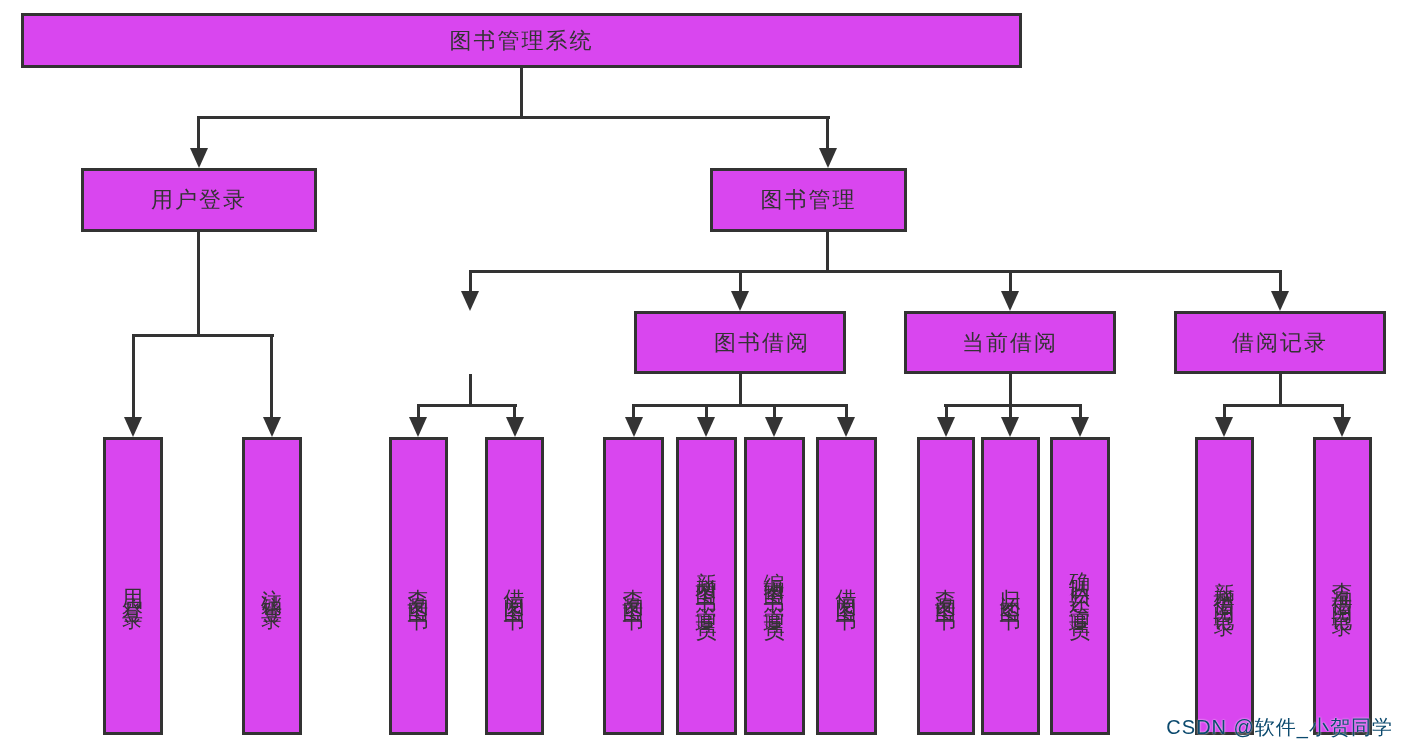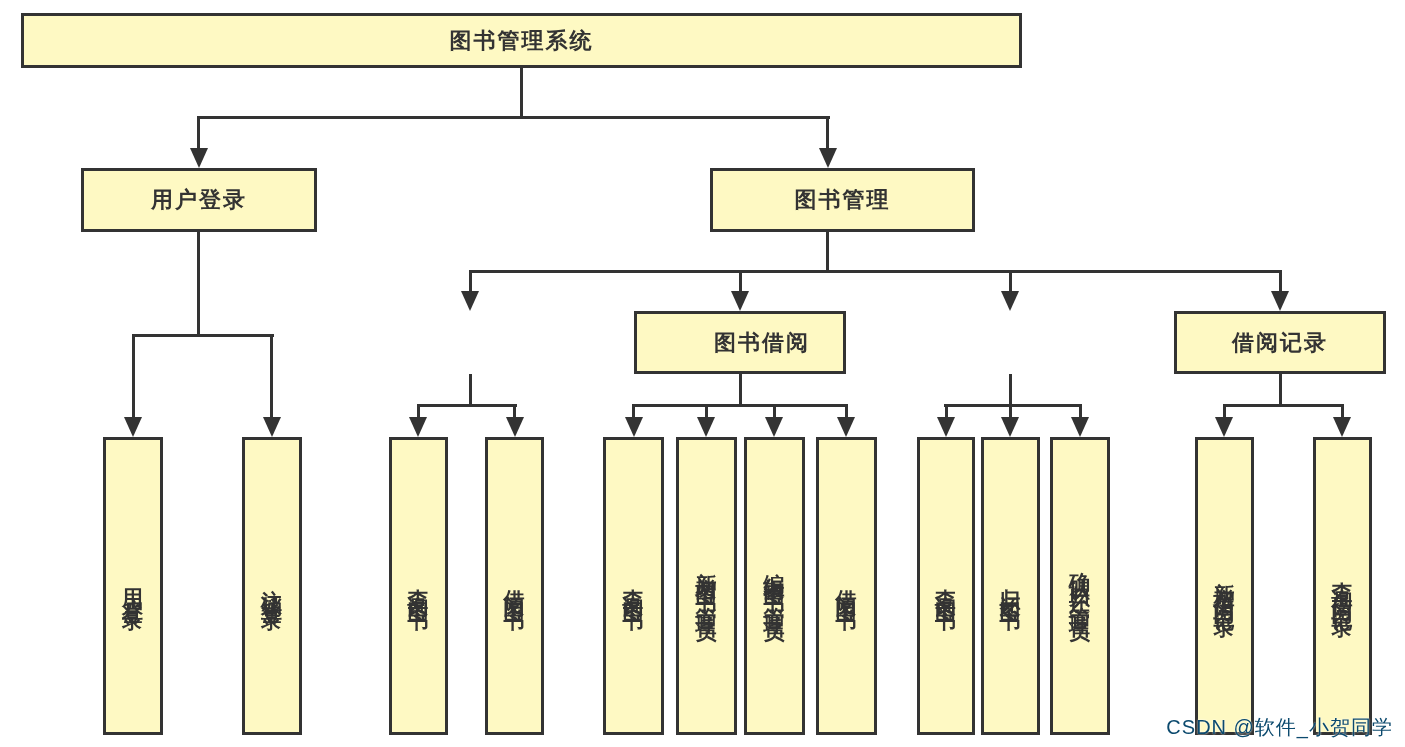--- a/index.html
+++ b/index.html
@@ -1,23 +1,23 @@
 <!DOCTYPE html>
 <html><head>
 <meta charset="utf-8">
 <style>
   html,body{margin:0;padding:0;background:#ffffff;}
   #canvas{
     position:relative;width:1405px;height:747px;background:#ffffff;overflow:hidden;
     font-family:"Liberation Sans","DejaVu Sans",sans-serif;color:#333333;
   }
   .box{
-    position:absolute;box-sizing:border-box;border:3px solid #333333;background:#fef9c3;
+    position:absolute;box-sizing:border-box;border:3px solid #333333;background:#d946ef;
     display:flex;align-items:center;justify-content:center;
-    font-size:22px;letter-spacing:2px;color:#333333;font-weight:bold;
+    font-size:22px;letter-spacing:2px;color:#333333;
   }
   .vbox{font-size:21px;}
   .vtext{
     writing-mode:vertical-rl;text-orientation:mixed;
     letter-spacing:7px;line-height:1.1;white-space:nowrap;
   }
   .lv{position:absolute;width:3px;background:#333333;}
   .lh{position:absolute;height:3px;background:#333333;}
   .ah{
     position:absolute;width:0;height:0;
@@ -42,21 +42,21 @@
   <div class="lv" style="left:520px;top:68px;height:51px;"></div>
   <div class="lh" style="left:197px;top:116px;width:633px;"></div>
   <div class="lv" style="left:197px;top:116px;height:34px;"></div>
   <div class="ah" style="left:190px;top:148px;"></div>
   <div class="lv" style="left:826px;top:116px;height:34px;"></div>
   <div class="ah" style="left:819px;top:148px;"></div>
 
   <div class="box" style="left:81px;top:168px;width:236px;height:64px;">
     <span>用户登录</span>
   </div>
-  <div class="box" style="left:710px;top:168px;width:265px;height:64px;">
+  <div class="box" style="left:710px;top:168px;width:197px;height:64px;">
     <span>图书管理</span>
   </div>
 
   <div class="lv" style="left:197px;top:232px;height:105px;"></div>
   <div class="lh" style="left:132px;top:334px;width:142px;"></div>
   <div class="lv" style="left:132px;top:334px;height:85px;"></div>
   <div class="ah" style="left:124px;top:417px;"></div>
   <div class="lv" style="left:270px;top:334px;height:85px;"></div>
   <div class="ah" style="left:263px;top:417px;"></div>
 
@@ -66,20 +66,23 @@
   <div class="ah" style="left:461px;top:291px;"></div>
   <div class="lv" style="left:739px;top:270px;height:23px;"></div>
   <div class="ah" style="left:731px;top:291px;"></div>
   <div class="lv" style="left:1009px;top:270px;height:23px;"></div>
   <div class="ah" style="left:1001px;top:291px;"></div>
   <div class="lv" style="left:1279px;top:270px;height:23px;"></div>
   <div class="ah" style="left:1271px;top:291px;"></div>
 
   <div class="box" style="left:634px;top:311px;width:212px;height:63px;padding-left:44px;">
     <span>图书借阅</span>
+  </div>
+  <div class="box" style="left:904px;top:311px;width:212px;height:63px;">
+    <span>当前借阅</span>
   </div>
   <div class="box" style="left:1174px;top:311px;width:212px;height:63px;">
     <span>借阅记录</span>
   </div>
 
   <div class="lv" style="left:469px;top:374px;height:33px;"></div>
   <div class="lh" style="left:417px;top:404px;width:100px;"></div>
   <div class="lv" style="left:417px;top:404px;height:15px;"></div>
   <div class="ah" style="left:409px;top:417px;"></div>
   <div class="lv" style="left:513px;top:404px;height:15px;"></div>

